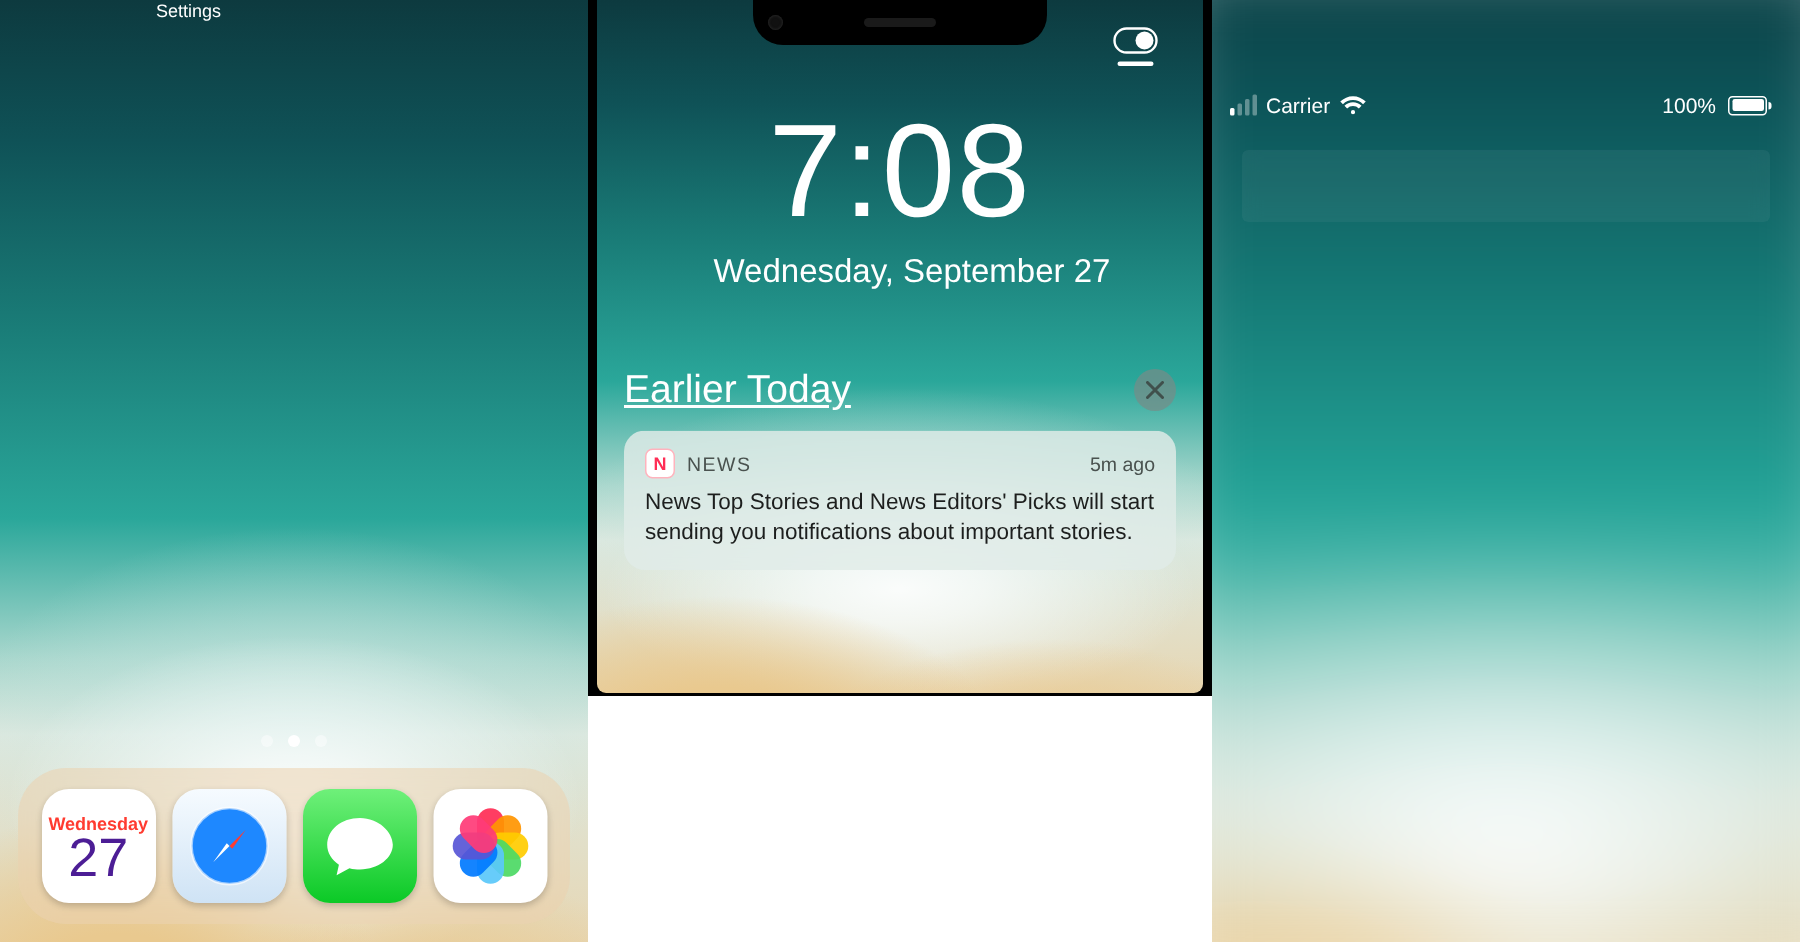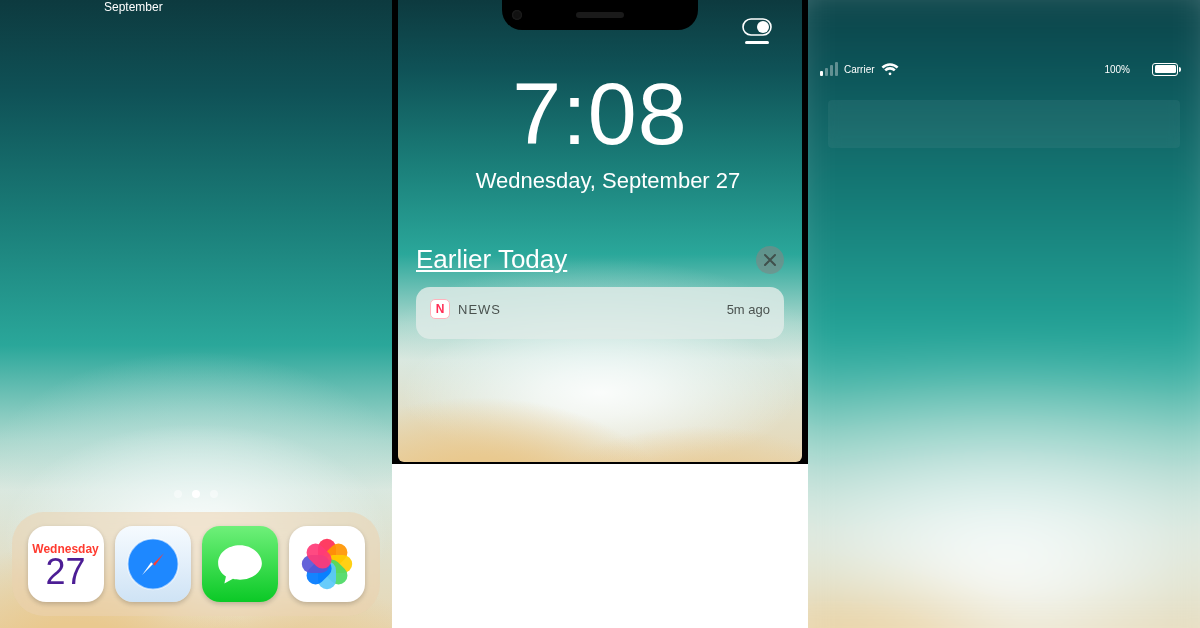--- a/index.html
+++ b/index.html
@@ -66,44 +66,44 @@
   .news-icon{ width:20px; height:20px; border-radius:5px; background:#fff; border:1px solid #ffb3bd; display:flex; align-items:center; justify-content:center;}
   .news-icon span{ color:#ff2d55; font-weight:700; font-size:12px; line-height:1;}
   .notif-top .app{ letter-spacing:1px;}
   .notif-top .time{ margin-left:auto;}
   .notif-title{ font-weight:700; font-size:15px; margin-bottom:2px;}
   .notif-body{ font-size:15px; line-height:1.35;}
 
   
   .panel-right{ position:relative; flex:1 1 auto; height:628px; overflow:hidden;}
   .panel-right .bg{ position:absolute; inset:-40px; filter:blur(28px) saturate(1.05);}
-  .status-bar{ position:absolute; top:62px; left:0; right:0; display:flex; align-items:center; color:#fff; font-size:10px; font-weight:500; padding:0 22px 0 12px;}
+  .status-bar{ position:absolute; top:62px; left:0; right:0; display:flex; align-items:center; color:#fff; font-size:14px; font-weight:500; padding:0 22px 0 12px;}
   .sb-left{display:flex; align-items:center; gap:6px;}
-  .sb-right{margin-left:auto; display:flex; align-items:center; gap:22px;}
+  .sb-right{margin-left:auto; display:flex; align-items:center; gap:8px;}
   .signal-bars{display:flex; align-items:flex-end; gap:2px;}
   .signal-bars span{display:block; width:3px; background:rgba(255,255,255,0.35); border-radius:1px;}
   .signal-bars span:nth-child(1){height:5px;}
   .signal-bars span:nth-child(2){height:8px;}
   .signal-bars span:nth-child(3){height:11px;}
   .signal-bars span:nth-child(4){height:14px;}
   .signal-bars span.on{background:#fff;}
   .wifi-ic svg{display:block;}
   .battery{ display:flex; align-items:center;}
   .battery .shell{ width:26px; height:13px; border:1.5px solid #fff; border-radius:3px; position:relative;}
   .battery .shell::after{content:""; position:absolute; right:-4px; top:3px; width:2.5px; height:5px; background:#fff; border-radius:0 2px 2px 0;}
   .battery .fill{ position:absolute; left:1.5px; top:1.5px; bottom:1.5px; right:1.5px; background:#fff; border-radius:1.5px;}
   .blur-strip{ position:absolute; top:100px; left:20px; right:20px; height:48px; background:rgba(255,255,255,0.05); backdrop-filter:blur(6px); border-radius:4px;}
 </style>
 </head>
 <body>
 
 <div class="stage">
 
   <div class="panel-left wave-bg">
-    <div class="settings-label">September</div>
+    <div class="settings-label">Settings</div>
 
     <div class="page-dots">
       <span></span>
       <span class="active"></span>
       <span></span>
     </div>
 
     <div class="dock">
       <div class="app-icon calendar">
         <div class="cal-day">Wednesday</div>
@@ -167,20 +167,21 @@
         </div>
 
         <div class="notif-card">
           <div class="notif-top">
             <div class="news-icon">
                 <span>N</span>
               </div>
             <span class="app">NEWS</span>
             <span class="time">5m ago</span>
           </div>
+          <div class="notif-body">News Top Stories and News Editors' Picks will start sending you notifications about important stories.</div>
         </div>
       </div>
     </div>
   </div>
 
   <div class="panel-right">
     <div class="bg wave-bg"></div>
     <div class="status-bar">
       <div class="sb-left">
         <div class="signal-bars">

